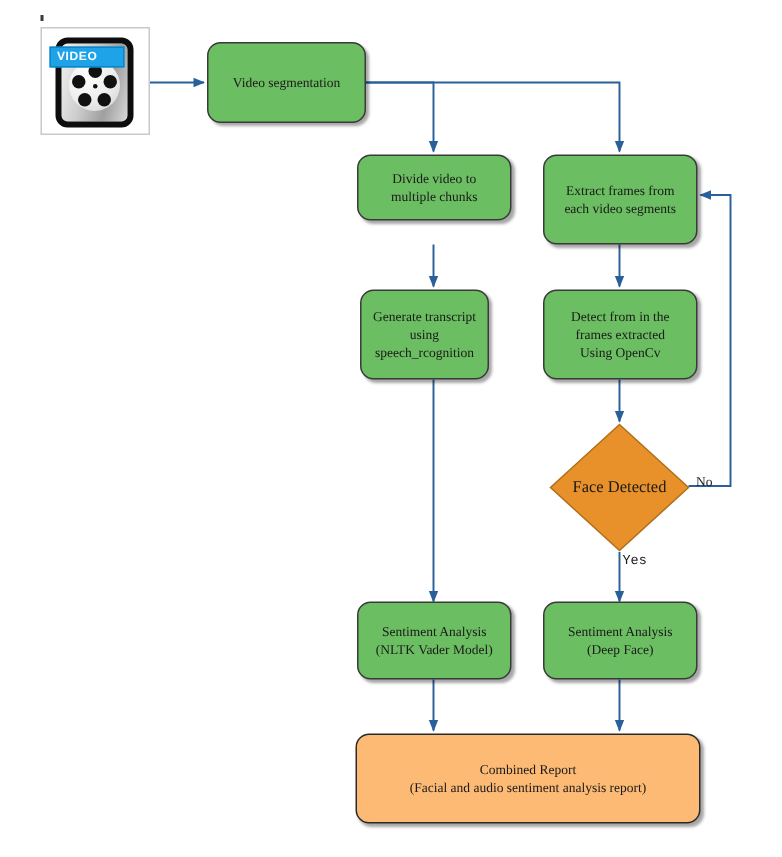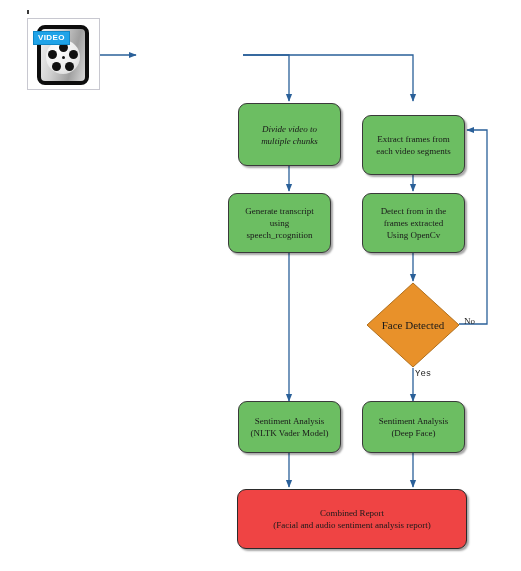--- a/index.html
+++ b/index.html
@@ -26,21 +26,21 @@
     text-align: center;
     color: #1a1a1a;
     font-size: 9px;
     line-height: 12px;
     border-radius: 9px;
     border: 1.2px solid #3a3a3a;
     box-shadow: 2px 2px 2px rgba(0,0,0,0.35);
     padding: 2px 4px;
   }
   .node.green { background: #6cbe62; }
-  .node.blue  { background: #ef4444; border-color: #2b2b2b; }
+  .node.blue  { background: #fdba74; border-color: #2b2b2b; }
   .node .txt { display: block; width: 100%; white-space: pre-line; }
 
   
   .diamond-wrap {
     position: absolute;
   }
   .diamond-shape {
     position: absolute;
     inset: 0;
   }
@@ -106,21 +106,21 @@
   }
   .vi-hole.center { width: 3px; height: 3px; left: 15.5px; top: 15.5px; }
   .vi-hole.h1 { left: 12.5px; top: 2.5px; }
   .vi-hole.h2 { left: 23px;   top: 10px; }
   .vi-hole.h3 { left: 19px;   top: 22px; }
   .vi-hole.h4 { left: 6px;    top: 22px; }
   .vi-hole.h5 { left: 2px;    top: 10px; }
   .vi-tag {
     position: absolute;
     left: 5px; top: 12px;
-    padding: 1px 4px 2px 4px;
+    padding: 1px 17px 2px 4px;
     background: #1fa3e8;
     color: #ffffff;
     font-family: "Liberation Sans", sans-serif;
     font-size: 8px;
     font-weight: bold;
     letter-spacing: 0.4px;
     line-height: 9px;
     border: 1px solid #0e86c6;
   }
   .corner-tick {
@@ -179,32 +179,35 @@
 
       <path d="M289,453 L289,487"></path>
 
       <path d="M413,453 L413,487"></path>
     </g>
   </svg>
 
   <div class="edge-label" style="left:464px; top:316px;">No</div>
   <div class="edge-label" style="left:415px; top:369px;font-family:Liberation Mono, monospace;">Yes</div>
 
-
-  <div class="node green" style="left:238px; top:103px; width:103px; height:63px;font-style:italic;">
+  <div class="node green" style="left:138px; top:28px; width:106px; height:54px;">
+    <span class="txt">Video segmentation</span>
+  </div>
+
+  <div class="node green" style="left:238px; top:103px; width:103px; height:44px;">
     <span class="txt">Divide video to
 multiple chunks</span>
   </div>
 
-  <div class="node green" style="left:362px; top:103px; width:103px; height:60px;margin-top:12px;">
+  <div class="node green" style="left:362px; top:103px; width:103px; height:60px;">
     <span class="txt">Extract frames from
 each video segments</span>
   </div>
 
-  <div class="node green" style="left:228px; top:193px; width:103px; height:60px;">
+  <div class="node green" style="left:240px; top:193px; width:86px; height:60px;">
     <span class="txt">Generate transcript
 using
 speech_rcognition</span>
   </div>
 
   <div class="node green" style="left:362px; top:193px; width:103px; height:60px;">
     <span class="txt">Detect from in the
 frames extracted
 Using OpenCv</span>
   </div>

